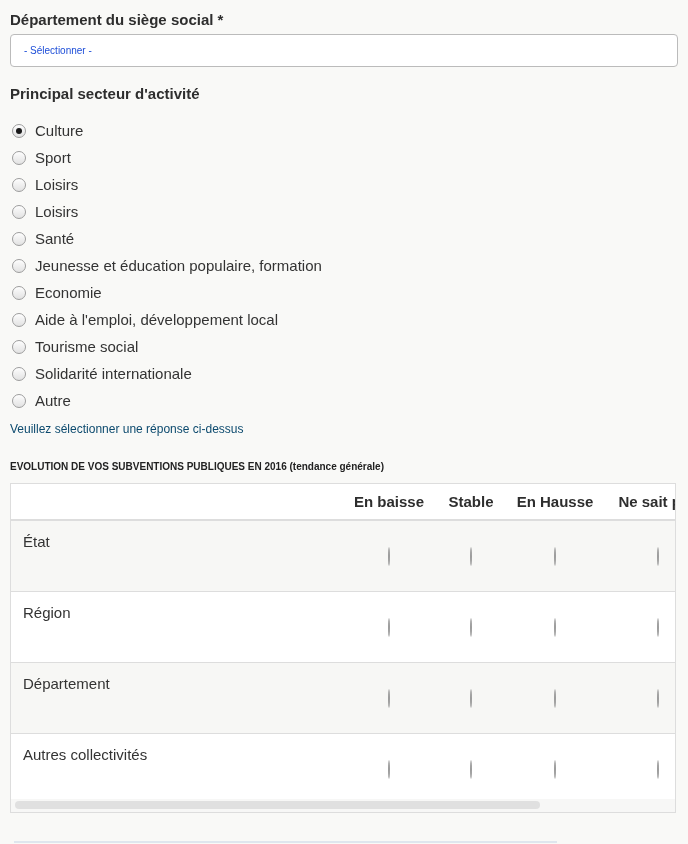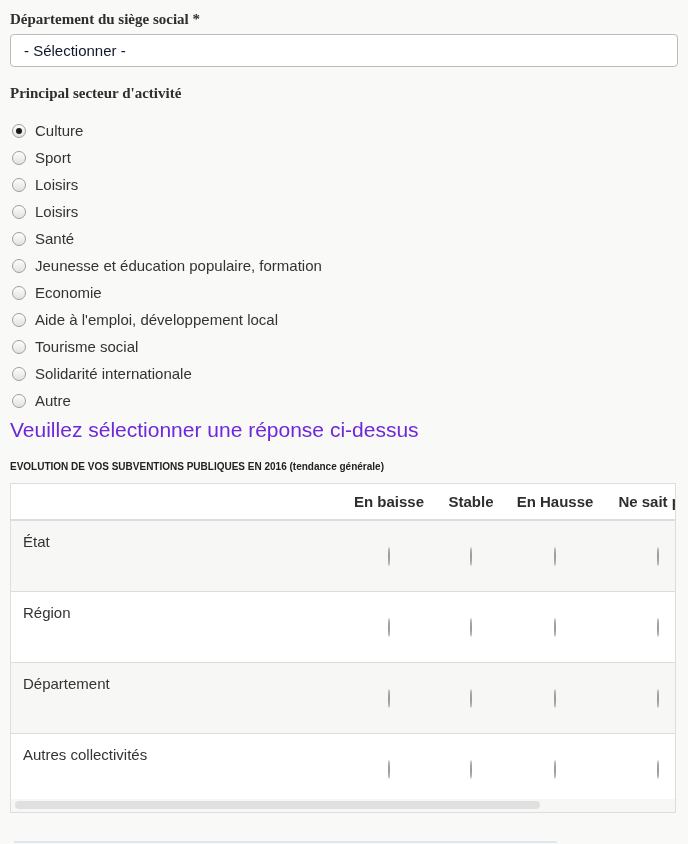--- a/index.html
+++ b/index.html
@@ -4,45 +4,45 @@
 <style>
   html,body{margin:0;padding:0;}
   body{
     width:688px;height:844px;overflow:hidden;position:relative;
     background:#f9f9f7;
     font-family:"Liberation Sans","DejaVu Sans",sans-serif;
     color:#333;font-size:15px;
   }
   .page{padding:10px 0 0 10px;width:678px;}
 
-  .q-label{font-weight:bold;color:#2e2e2e;font-size:15px;line-height:19px;margin:0 0 5px 0;font-family:Liberation Serif, serif;}
+  .q-label{font-weight:bold;color:#2e2e2e;font-size:15px;line-height:19px;margin:0 0 5px 0;}
 
   .select-box{
     box-sizing:border-box;width:668px;height:33px;background:#fff;
     border:1px solid #bbb;border-radius:4px;
     display:flex;align-items:center;padding-left:13px;
-    color:#0f172a;font-size:15px;cursor:pointer;
+    color:#1d4ed8;font-size:10px;cursor:pointer;
   }
 
   .sector-label{margin-top:17px;}
   .opt-list{margin-top:14px;}
   .opt-row{height:27px;display:flex;align-items:center;cursor:pointer;}
   .radio{
     box-sizing:border-box;width:14px;height:14px;border-radius:50%;
     border:1px solid #9d9d9d;background:linear-gradient(#fdfdfd,#e2e2e2);
     margin:0 9px 0 2px;position:relative;flex:none;
     box-shadow:inset 0 1px 1px rgba(255,255,255,.8);
   }
   .radio.checked::after{
     content:"";position:absolute;left:3px;top:3px;width:6px;height:6px;
     border-radius:50%;background:#1a1a1a;
   }
   .opt-label{font-size:15px;color:#333;}
 
-  .help-text{color:#6d28d9;font-size:21px;margin-top:6px;line-height:19px;}
+  .help-text{color:#0c4a6e;font-size:12px;margin-top:6px;line-height:19px;}
 
   .matrix-title{font-weight:bold;color:#222;font-size:10px;margin-top:18px;line-height:19px;}
 
   .table-wrap{
     box-sizing:border-box;position:relative;margin-top:7px;
     width:666px;height:330px;overflow:hidden;
     border:1px solid #ddd;background:#fff;
   }
   table.matrix{border-collapse:collapse;table-layout:fixed;width:702px;}
   .matrix th{

